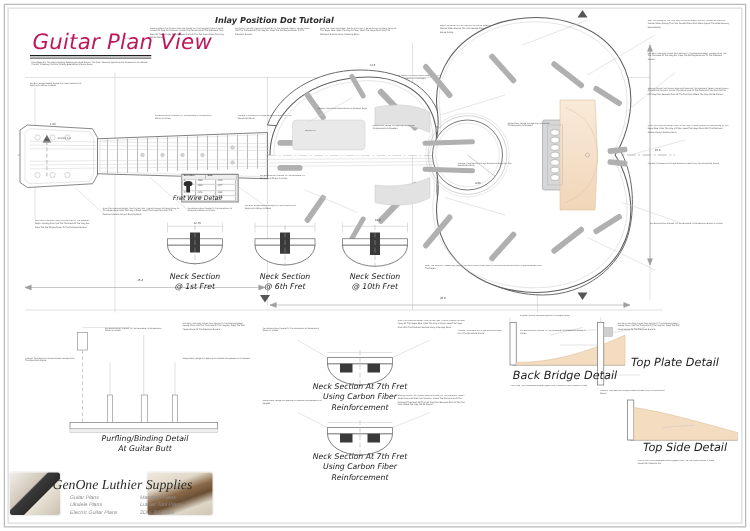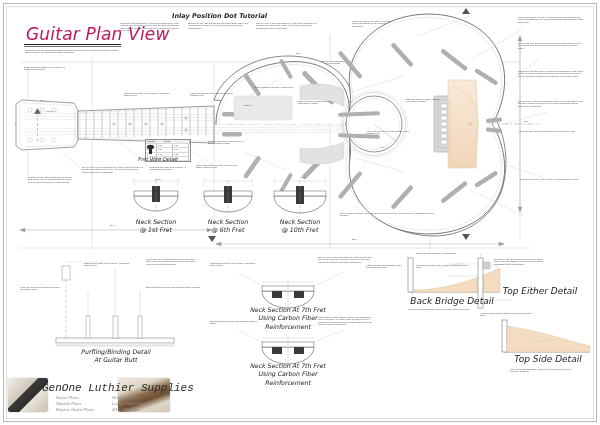--- a/index.html
+++ b/index.html
@@ -46,21 +46,21 @@
   .tiny{
     position:absolute;font-size:2.1px;line-height:2.6px;color:#555;
     font-family:"Liberation Sans",sans-serif;white-space:nowrap;
   }
   .dimtxt{
     position:absolute;font-size:2.3px;color:#3b3b3b;
     font-family:"Liberation Sans",sans-serif;white-space:nowrap;
   }
   
   .brand{
-    font-family:Liberation Mono, monospace;font-style:italic;font-size:11px;
+    font-family:Liberation Serif, serif;font-style:italic;font-size:11px;
     color:#2a2a2a;white-space:nowrap;
   }
   .brand-list{
     font-family:"Liberation Sans",sans-serif;font-size:4.2px;color:#8c8c8c;
     line-height:6px;white-space:nowrap;font-style:italic;
   }
   .photo{
     position:absolute;border-radius:2px;
     background:linear-gradient(150deg,#efeae2 0%,#d9d2c6 45%,#b6ac9b 100%);
     box-shadow:0 0 0 1px rgba(0,0,0,.06);
@@ -521,21 +521,21 @@
     <div>Using Carbon Fiber</div>
     <div>Reinforcement</div>
   </div>
   <div class="abs sect-title" style="left:240px;top:362px;width:96px;">
     <div>Neck Section At 7th Fret</div>
     <div>Using Carbon Fiber</div>
     <div>Reinforcement</div>
   </div>
 
   <div class="abs detail-title" style="left:404px;top:296px;width:96px;">Back Bridge Detail</div>
-  <div class="abs detail-title" style="left:492px;top:286px;width:96px;">Top Either Detail</div>
+  <div class="abs detail-title" style="left:492px;top:286px;width:96px;">Top Plate Detail</div>
   <div class="abs detail-title" style="left:500px;top:354px;width:96px;">Top Side Detail</div>
 
   <div class="photo" style="left:8px;top:378px;width:40px;height:34px;
        background:linear-gradient(135deg,#f2efe9 0%,#cfc7b9 40%,#3a3a3a 42%,#2d2d2d 60%,#e8e2d6 62%,#c9c0b0 100%);"></div>
   <div class="photo" style="left:118px;top:378px;width:52px;height:34px;
        background:linear-gradient(160deg,#efe9de 0%,#e0d8c8 30%,#8a6a4a 48%,#6b4f35 62%,#ded6c6 78%,#cfc7b6 100%);"></div>
 
   <div class="abs brand" style="left:42px;top:382px;">GenOne Luthier Supplies</div>
   <div class="abs brand-list" style="left:56px;top:395px;">
     <div>Guitar Plans</div>

